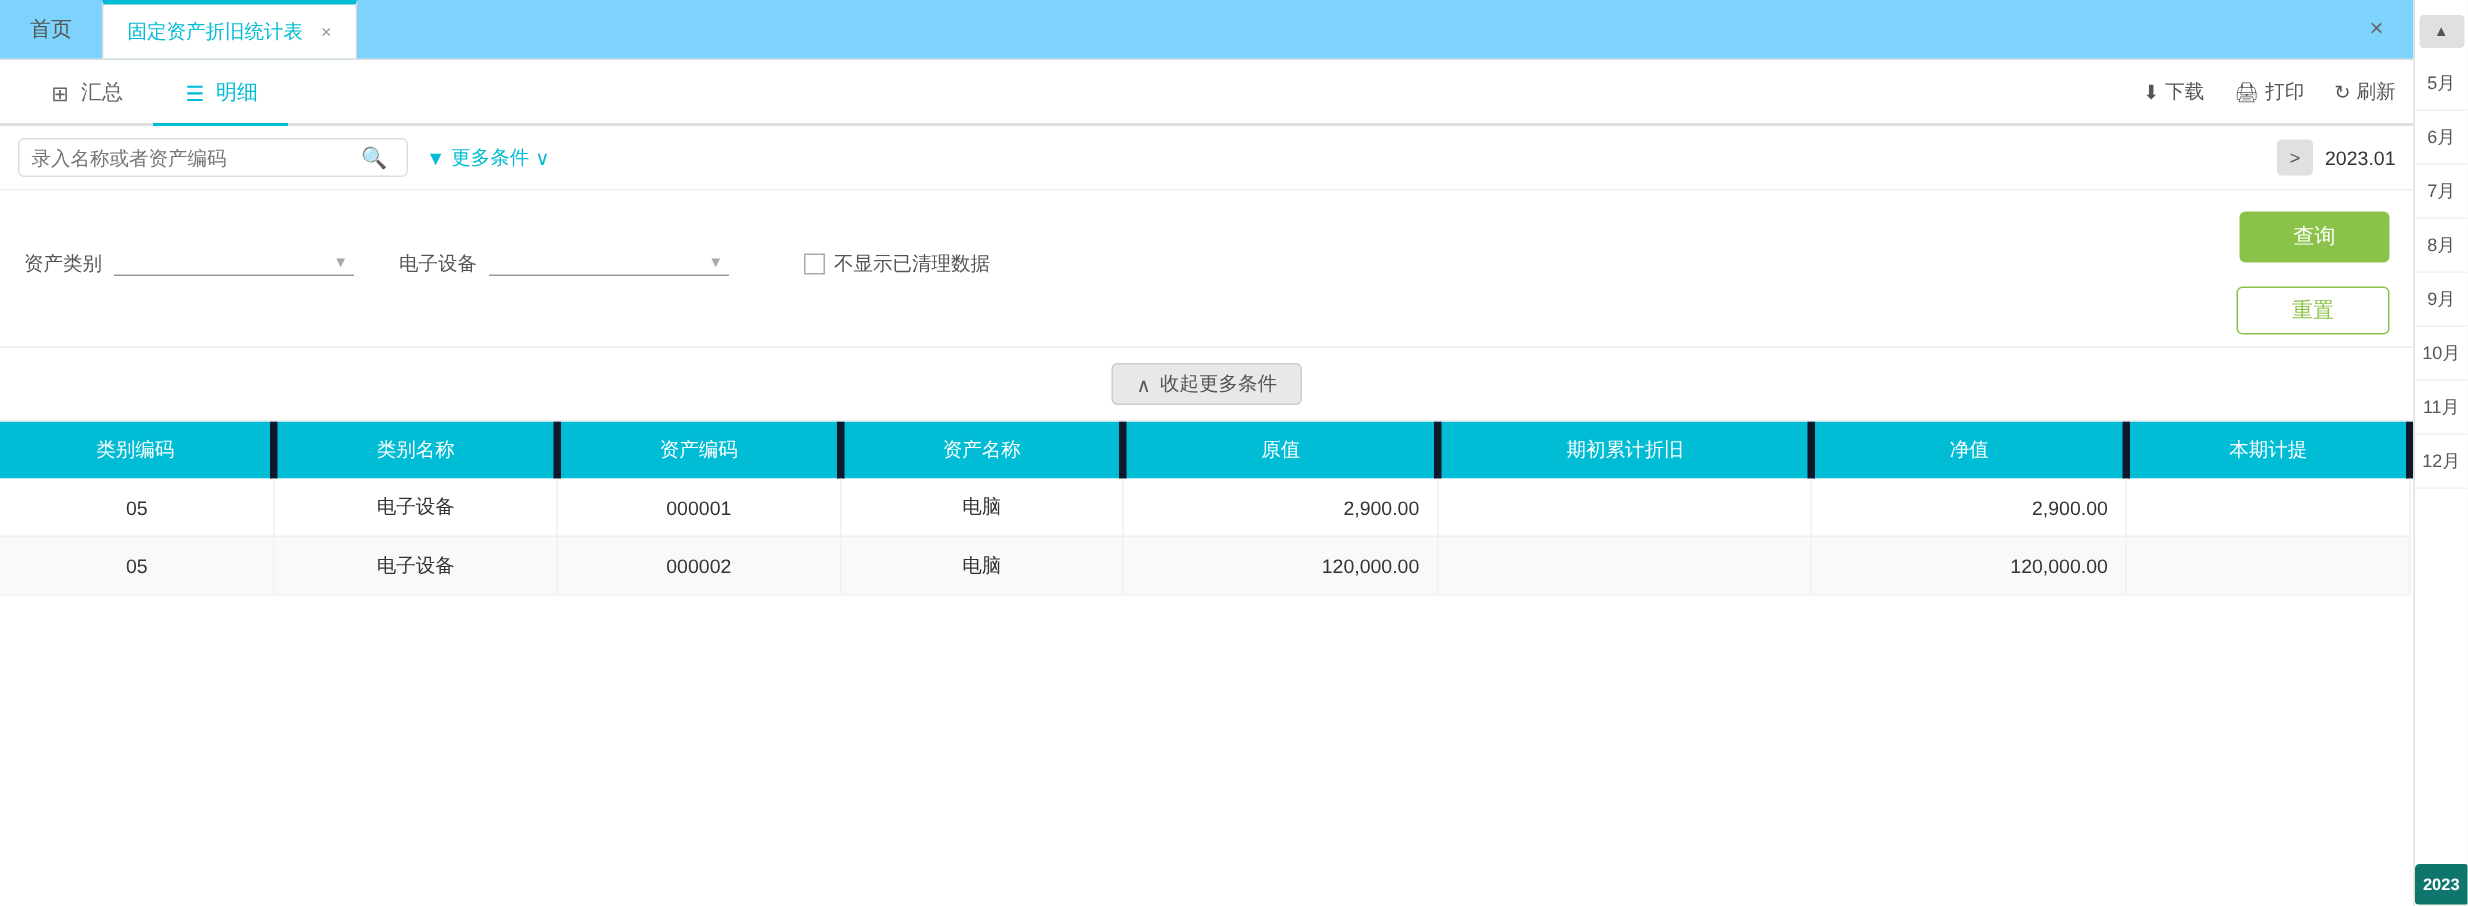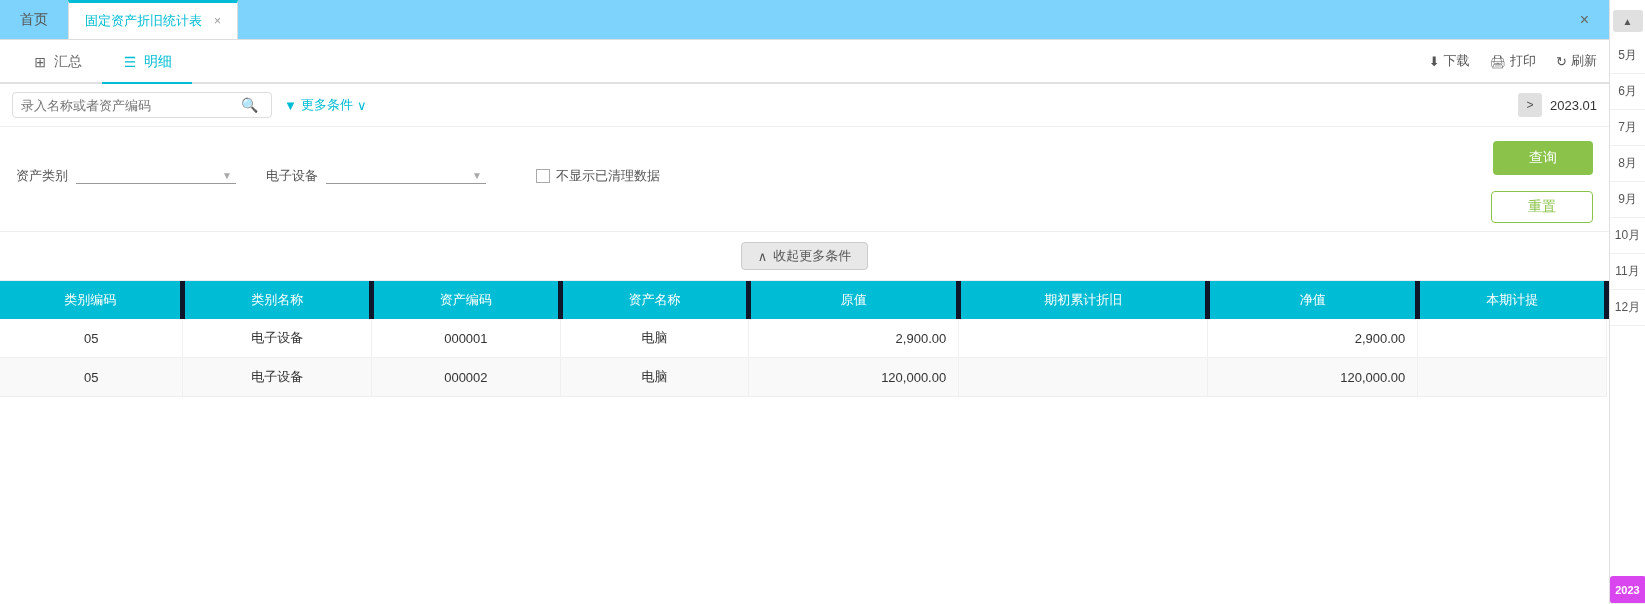--- a/index.html
+++ b/index.html
@@ -222,15 +222,15 @@
     <div class="month-item">5月</div>
     <div class="month-item">6月</div>
     <div class="month-item">7月</div>
     <div class="month-item">8月</div>
     <div class="month-item">9月</div>
     <div class="month-item">10月</div>
     <div class="month-item">11月</div>
     <div class="month-item">12月</div>
   </div>
   <div style="margin-top: auto; margin-bottom: 0;">
-    <div class="month-item active" style="background: #d946ef; color: #fff; font-size: 11px; font-weight: bold; height: 28px; width: 36px;">2023</div>
+    <div class="month-item active" style="background: #0f766e; color: #fff; font-size: 11px; font-weight: bold; height: 28px; width: 36px;">2023</div>
   </div>
 </div>
 
 </body></html>

